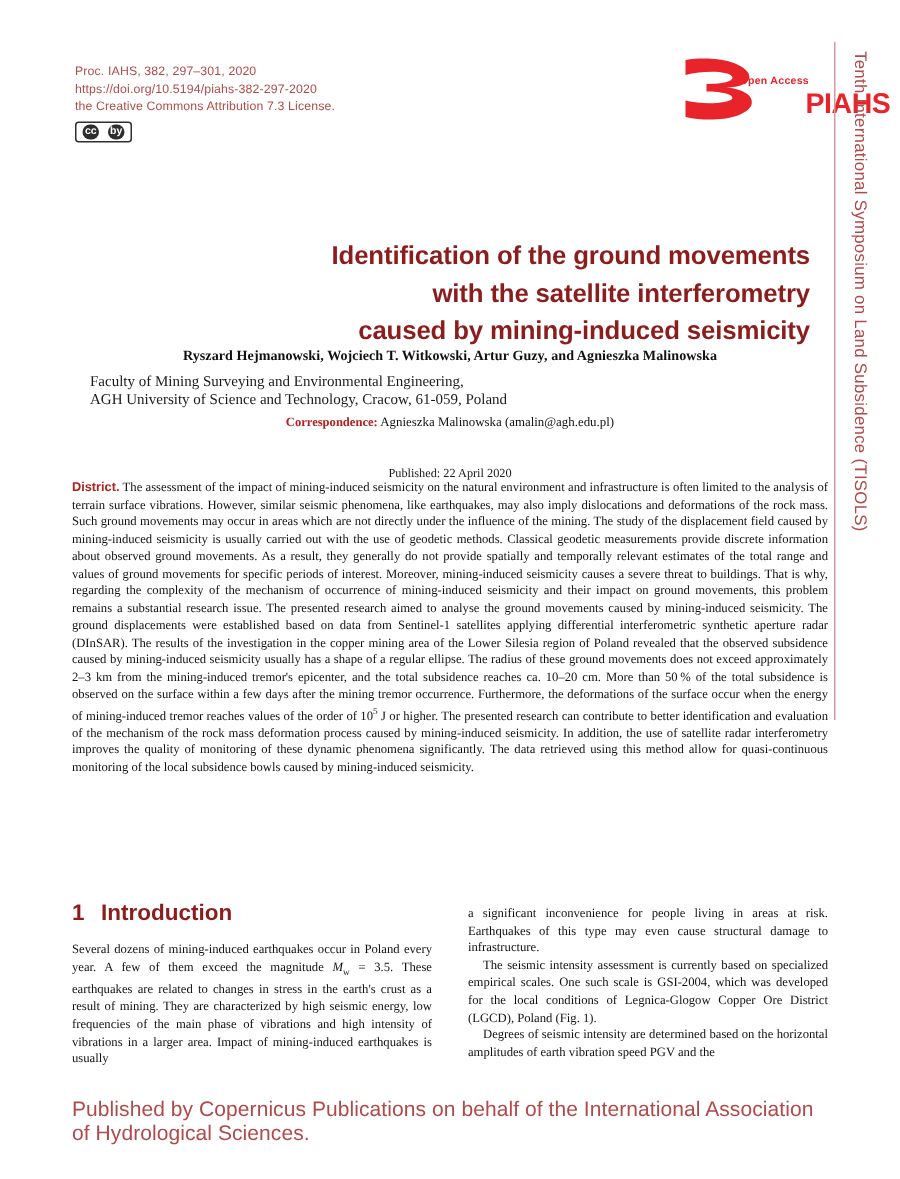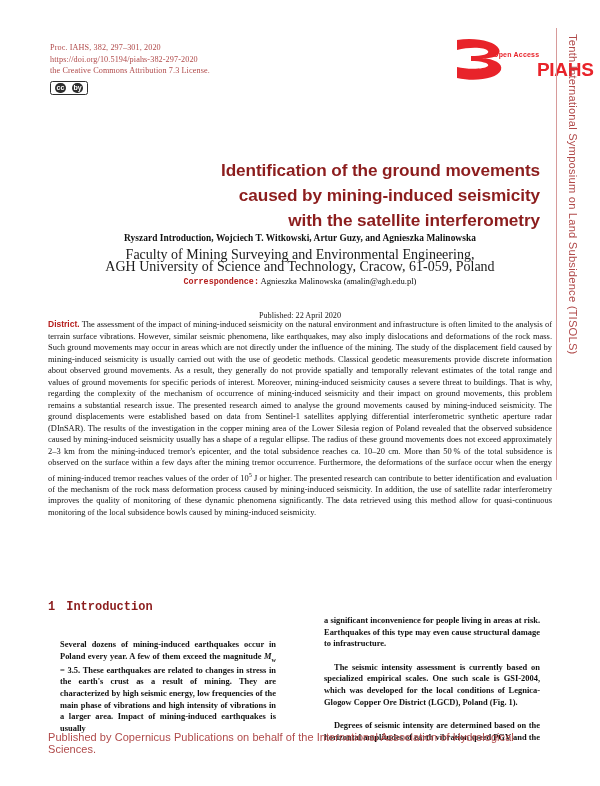--- a/index.html
+++ b/index.html
@@ -25,21 +25,21 @@
   }
 
   
   .masthead {
     position: absolute;
     left: 50px;
     top: 42px;
     width: 300px;
   }
   .masthead-line {
-    font-family: Liberation Serif, serif;
+    font-family: Liberation Sans, sans-serif;
     font-size: 8.2px;
     line-height: 11.6px;
     color: #b04a4a;
     white-space: nowrap;
     letter-spacing: 0.1px;
   }
   .cc-badge {
     margin-top: 4px;
     width: 38px;
     height: 14px;
@@ -151,35 +151,35 @@
     font-family: "Liberation Serif", serif;
     font-size: 9.4px;
     font-weight: bold;
     letter-spacing: 0.05px;
   }
   .affil {
     position: absolute;
     left: 60px;
     top: 249px;
     width: 480px;
-    text-align: center;
-    font-size: 14px;
+    text-align: left;
+    font-size: 10px;
     line-height: 11.8px;
     color: #1a1a1a;
   }
   .corr {
     position: absolute;
     left: 60px;
     top: 276px;
     width: 480px;
     text-align: center;
     font-size: 8.6px;
   }
   .corr-label {
-    font-family: Liberation Mono, monospace;
+    font-family: Liberation Serif, serif;
     font-weight: bold;
     color: #b5201f;
     font-size: 8.4px;
     margin-top: 32px;
   }
   .published {
     position: absolute;
     left: 60px;
     top: 311px;
     width: 480px;
@@ -211,52 +211,52 @@
     margin: 0;
     text-indent: 0;
   }
   sup { font-size: 6.2px; vertical-align: super; }
 
   
   .sec-head {
     position: absolute;
     left: 48px;
     top: 600px;
-    font-family: Liberation Mono, monospace;
-    font-size: 12px;
+    font-family: Liberation Sans, sans-serif;
+    font-size: 15px;
     font-weight: bold;
     color: #8c1d1d;
   }
   .sec-num { margin-right: 11px; }
 
   
   .col {
     position: absolute;
     top: 627px;
     width: 240px;
     font-size: 8.45px;
     line-height: 11.6px;
     text-align: justify;
     color: #111;
   }
   .col-left  { left: 48px; }
   .col-right { left: 312px; top: 603px; }
-  .col p { margin: 12px; font-weight: bold; }
+  .col p { margin: 0; }
   .col p.ind { text-indent: 10px; }
   .mw { font-style: italic; }
   .mw sub { font-size: 6.2px; font-style: normal; }
 
   
   .footer {
     position: absolute;
     left: 48px;
     top: 731px;
     width: 504px;
     font-family: "Liberation Sans", sans-serif;
-    font-size: 11px;
+    font-size: 14px;
     color: #b04a4a;
     letter-spacing: 0.05px;
   }
 </style>
 </head>
 <body>
 
 <div class="page">
 
   <div class="masthead">
@@ -275,25 +275,25 @@
     </svg>
     <div class="logo-oa">Open Access</div>
     <div class="logo-piahs">PIAHS</div>
   </div>
 
   <div class="side-rule"></div>
   <div class="side-title">Tenth International Symposium on Land Subsidence (TISOLS)</div>
 
   <div class="title">
     <div>Identification of the ground movements</div>
+    <div>with the satellite interferometry</div>
     <div>caused by mining-induced seismicity</div>
-    <div>with the satellite interferometry</div>
-  </div>
-
-  <div class="authors">Ryszard Introduction, Wojciech T. Witkowski, Artur Guzy, and Agnieszka Malinowska</div>
+  </div>
+
+  <div class="authors">Ryszard Hejmanowski, Wojciech T. Witkowski, Artur Guzy, and Agnieszka Malinowska</div>
 
   <div class="affil">
     <div>Faculty of Mining Surveying and Environmental Engineering,</div>
     <div>AGH University of Science and Technology, Cracow, 61-059, Poland</div>
   </div>
 
   <div class="corr">
     <span class="corr-label">Correspondence:</span>
     <span>Agnieszka Malinowska (amalin@agh.edu.pl)</span>
   </div>

